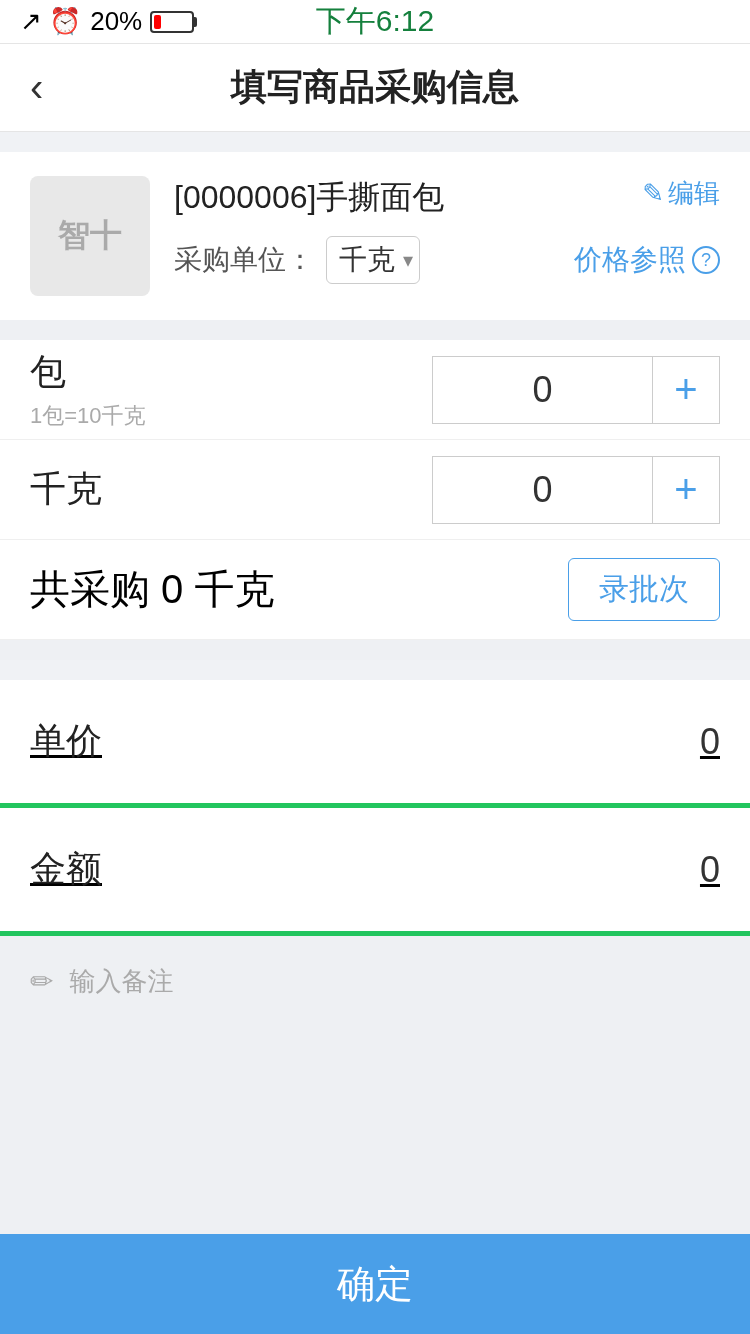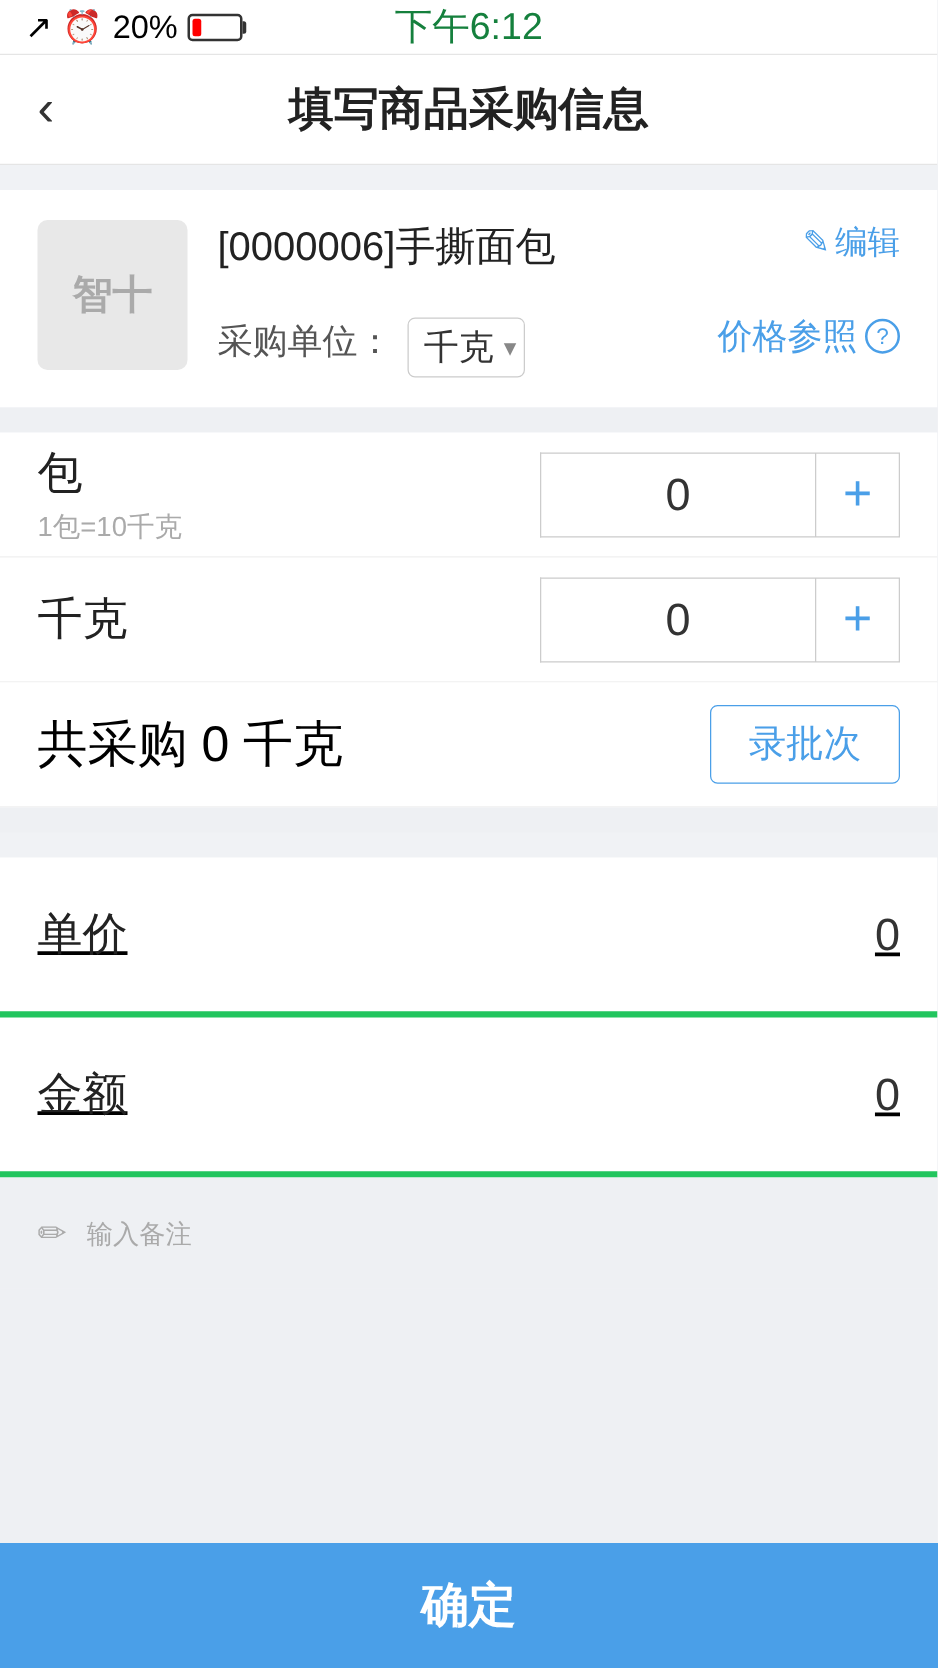--- a/index.html
+++ b/index.html
@@ -148,23 +148,22 @@
       gap: 4px;
       cursor: pointer;
     }
     .product-bottom {
       display: flex;
       justify-content: space-between;
       align-items: center;
     }
     .unit-row {
       display: flex;
-      align-items: flex-start;
+      align-items: center;
       gap: 12px;
-      margin-top: 18px;
     }
     .unit-label {
       font-size: 28px;
       color: #555;
     }
     .unit-selector-wrap {
       position: relative;
       display: inline-flex;
       align-items: center;
       border: 1px solid #ccc;
@@ -319,21 +318,21 @@
       display: flex;
       align-items: center;
       gap: 16px;
       margin-top: 0;
     }
     .note-icon {
       font-size: 28px;
       color: #aaa;
     }
     .note-placeholder {
-      font-size: 21px;
+      font-size: 26px;
       color: #aaa;
     }
 
     
     .content-area {
       background: #eef0f3;
       flex: 1;
       min-height: 360px;
     }
 
@@ -343,21 +342,21 @@
       bottom: 0;
       left: 0;
       width: 750px;
       height: 100px;
       background: #4a9fe8;
       display: flex;
       align-items: center;
       justify-content: center;
       font-size: 38px;
       color: #fff;
-      font-weight: 700;
+      font-weight: 400;
       cursor: pointer;
       border: none;
       outline: none;
     }
 
     .page-content {
       padding-bottom: 100px;
     }
   </style>
 </head>

